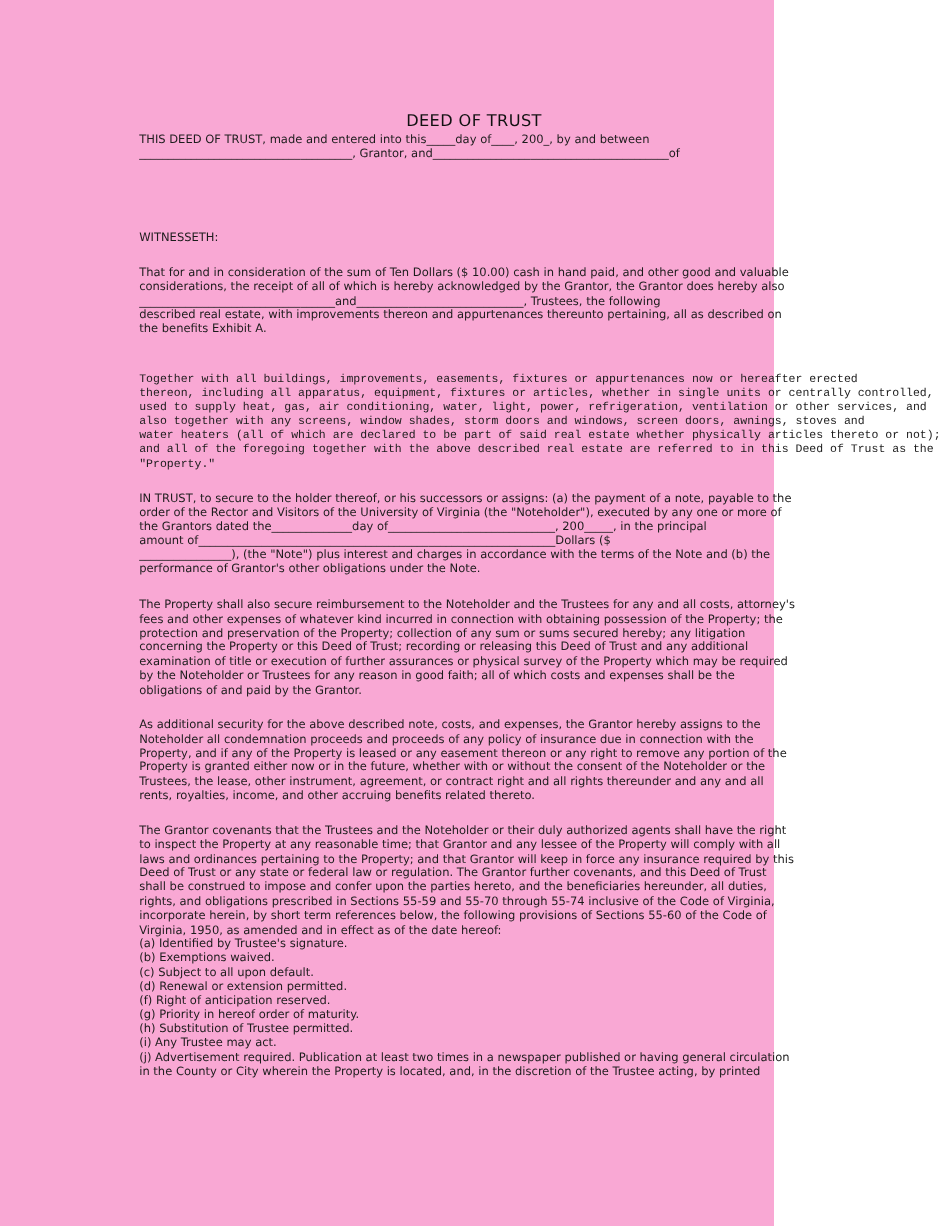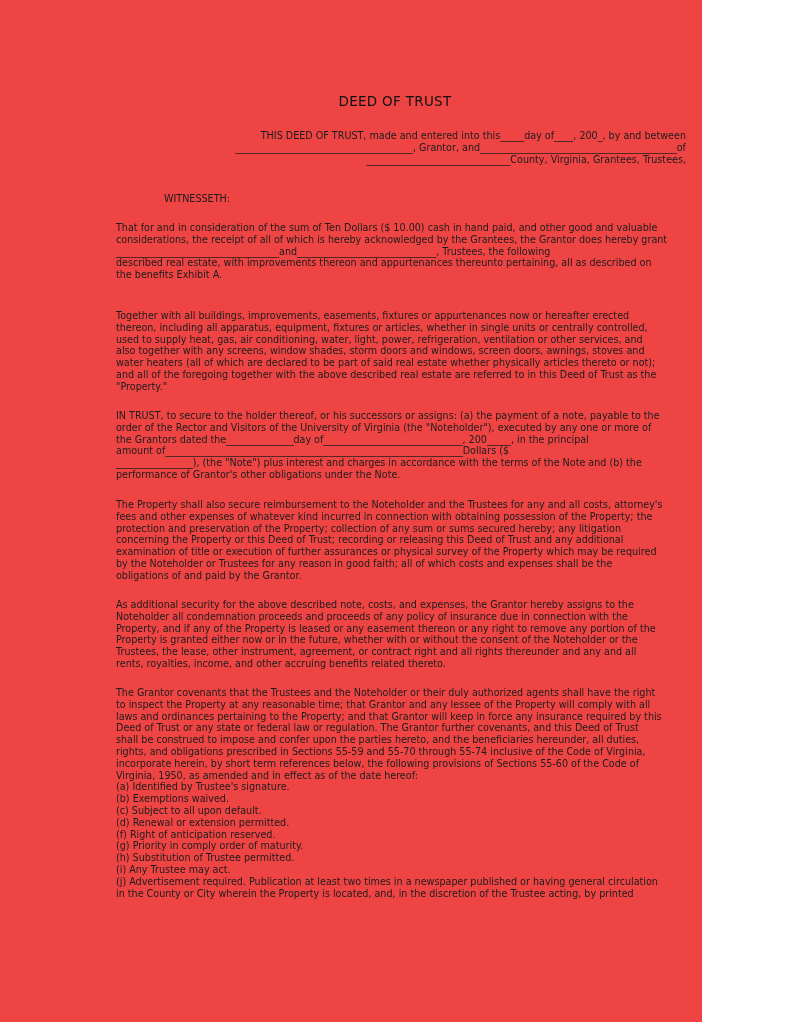--- a/index.html
+++ b/index.html
@@ -11,22 +11,22 @@
       width: 790px;
       height: 1022px;
       position: relative;
       overflow: hidden;
       font-family: "DejaVu Sans", sans-serif;
       color: #1a1a1a;
     }
     .page {
       position: absolute;
       left: 0; top: 0;
-      width: 702px; height: 1022px;
-      background: #ef4444;
+      width: 645px; height: 1022px;
+      background: #f9a8d4;
     }
     .title {
       position: absolute;
       left: 0;
       width: 790px;
       top: 93px;
       text-align: center;
       font-size: 13.5px;
       letter-spacing: 0.3px;
       color: #111;
@@ -44,39 +44,38 @@
       display: block;
       height: 11.8px;
     }
   </style>
 </head>
 <body>
 
 <div class="page">
   <div class="title">DEED OF TRUST</div>
 
-  <div class="block" style="top:130px;text-align:right;">
+  <div class="block" style="top:111px;">
     <span class="line">THIS DEED OF TRUST, made and entered into this_____day of____, 200_, by and between</span>
     <span class="line">_____________________________________, Grantor, and_________________________________________of</span>
-    <span class="line">______________________________County, Virginia, Grantees, Trustees,</span>
   </div>
 
-  <div class="block" style="top:193px;margin-left:48px;">
+  <div class="block" style="top:193px;">
     <span class="line">WITNESSETH:</span>
   </div>
 
   <div class="block" style="top:222px;">
     <span class="line">That for and in consideration of the sum of Ten Dollars ($ 10.00) cash in hand paid, and other good and valuable</span>
-    <span class="line">considerations, the receipt of all of which is hereby acknowledged by the Grantees, the Grantor does hereby grant</span>
+    <span class="line">considerations, the receipt of all of which is hereby acknowledged by the Grantor, the Grantor does hereby also</span>
     <span class="line">__________________________________and_____________________________, Trustees, the following</span>
     <span class="line">described real estate, with improvements thereon and appurtenances thereunto pertaining, all as described on</span>
     <span class="line">the benefits Exhibit A.</span>
   </div>
 
-  <div class="block" style="top:310px;">
+  <div class="block" style="top:310px;font-family:Liberation Mono, monospace;">
     <span class="line">Together with all buildings, improvements, easements, fixtures or appurtenances now or hereafter erected</span>
     <span class="line">thereon, including all apparatus, equipment, fixtures or articles, whether in single units or centrally controlled,</span>
     <span class="line">used to supply heat, gas, air conditioning, water, light, power, refrigeration, ventilation or other services, and</span>
     <span class="line">also together with any screens, window shades, storm doors and windows, screen doors, awnings, stoves and</span>
     <span class="line">water heaters (all of which are declared to be part of said real estate whether physically articles thereto or not);</span>
     <span class="line">and all of the foregoing together with the above described real estate are referred to in this Deed of Trust as the</span>
     <span class="line">"Property."</span>
   </div>
 
   <div class="block" style="top:410px;">
@@ -114,19 +113,19 @@
     <span class="line">Deed of Trust or any state or federal law or regulation. The Grantor further covenants, and this Deed of Trust</span>
     <span class="line">shall be construed to impose and confer upon the parties hereto, and the beneficiaries hereunder, all duties,</span>
     <span class="line">rights, and obligations prescribed in Sections 55-59 and 55-70 through 55-74 inclusive of the Code of Virginia,</span>
     <span class="line">incorporate herein, by short term references below, the following provisions of Sections 55-60 of the Code of</span>
     <span class="line">Virginia, 1950, as amended and in effect as of the date hereof:</span>
     <span class="line">(a) Identified by Trustee's signature.</span>
     <span class="line">(b) Exemptions waived.</span>
     <span class="line">(c) Subject to all upon default.</span>
     <span class="line">(d) Renewal or extension permitted.</span>
     <span class="line">(f) Right of anticipation reserved.</span>
-    <span class="line">(g) Priority in comply order of maturity.</span>
+    <span class="line">(g) Priority in hereof order of maturity.</span>
     <span class="line">(h) Substitution of Trustee permitted.</span>
     <span class="line">(i) Any Trustee may act.</span>
     <span class="line">(j) Advertisement required. Publication at least two times in a newspaper published or having general circulation</span>
     <span class="line">in the County or City wherein the Property is located, and, in the discretion of the Trustee acting, by printed</span>
   </div>
 </div>
 
 </body></html>

